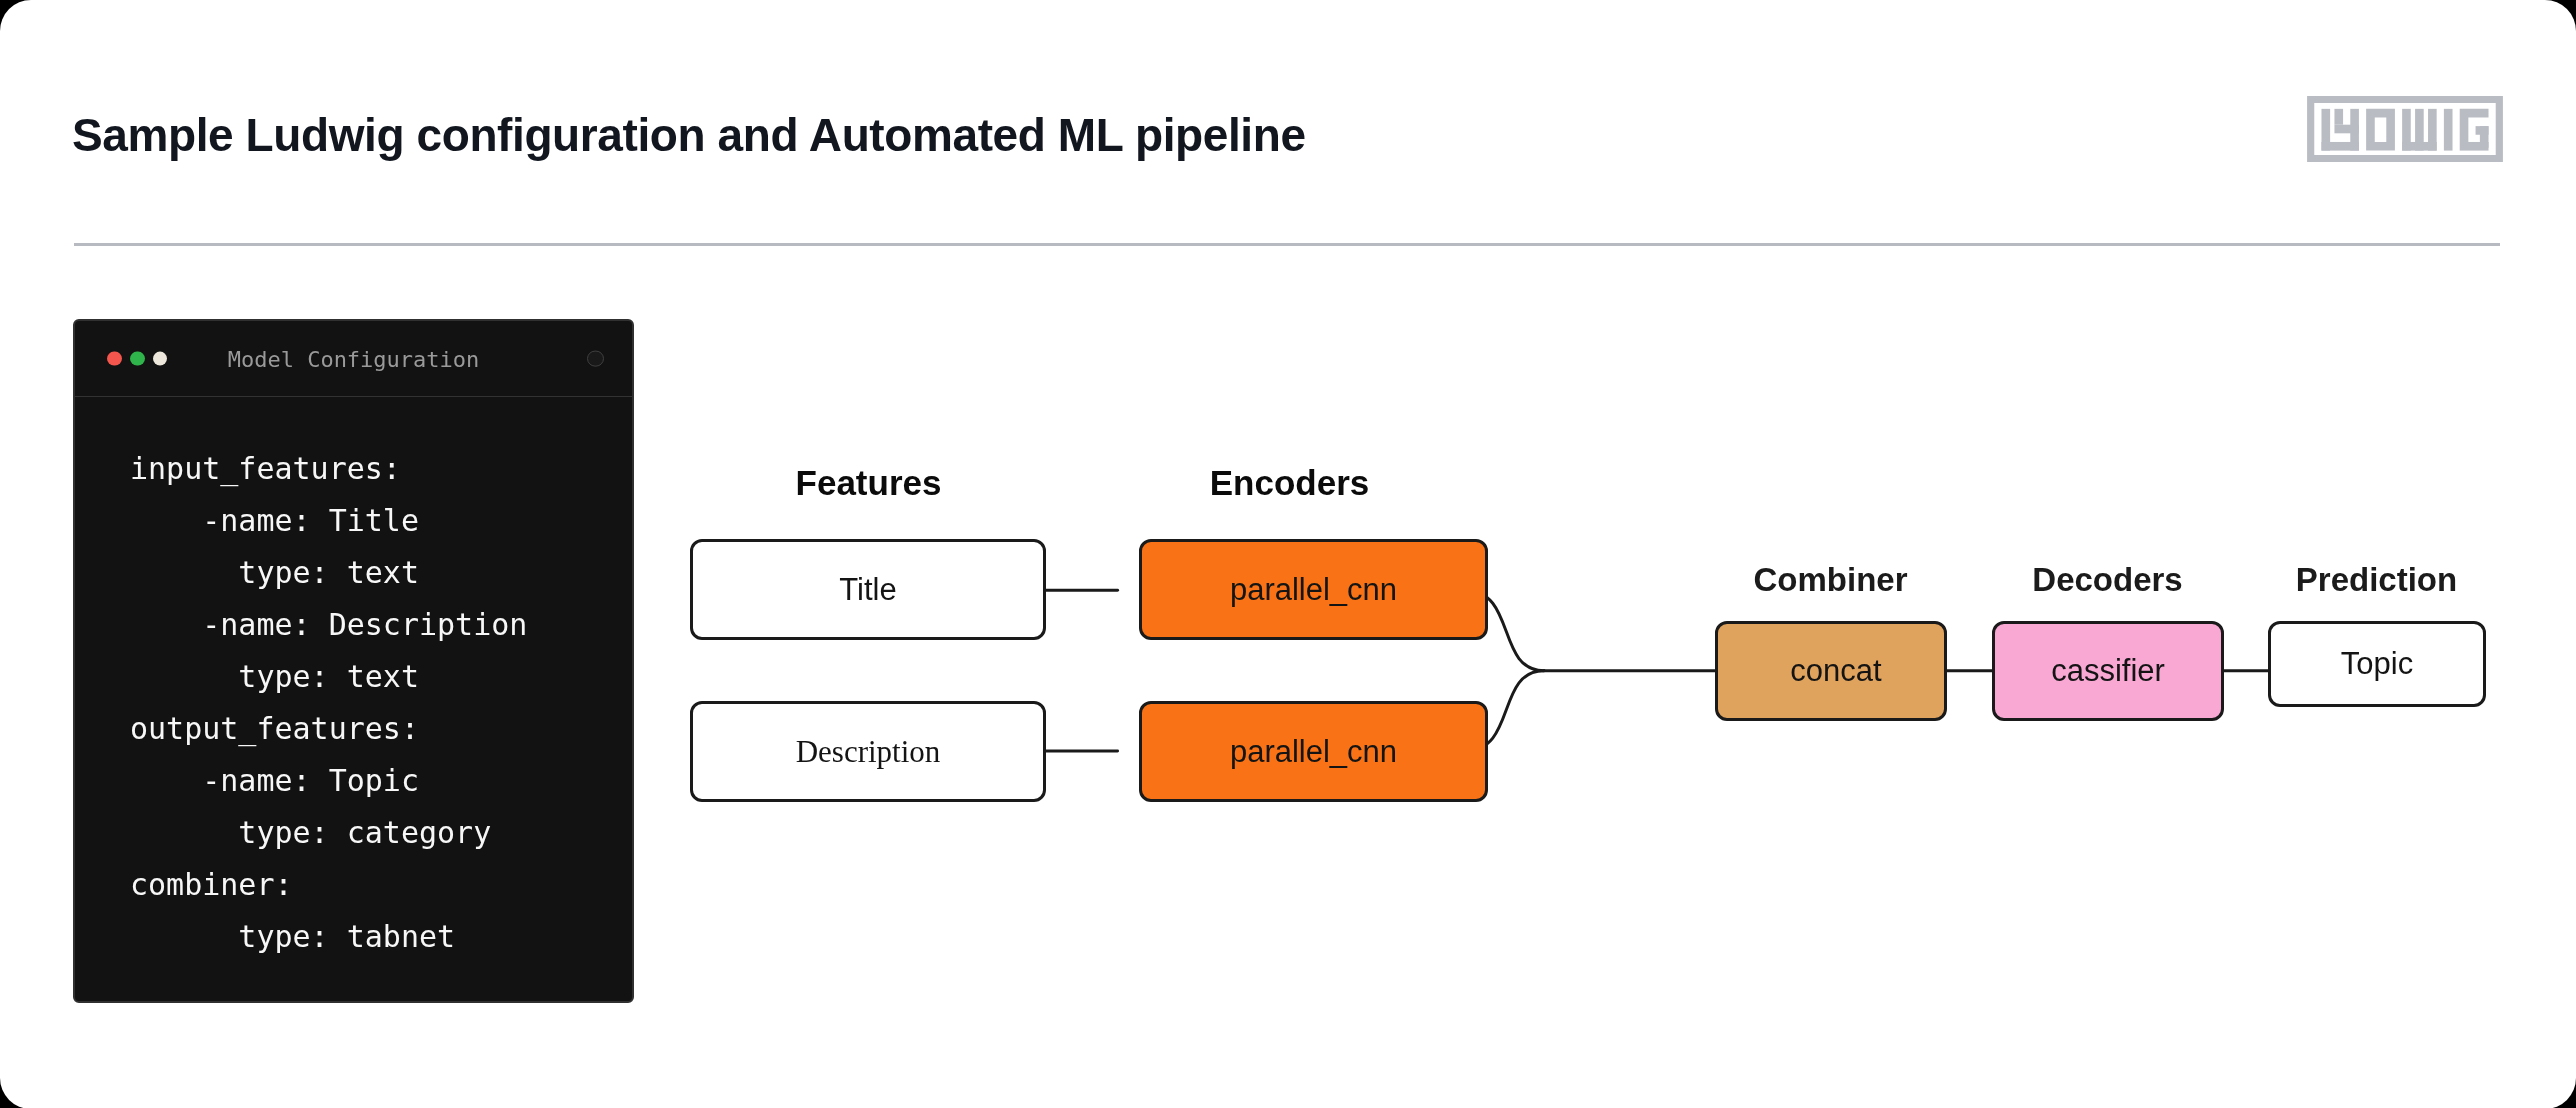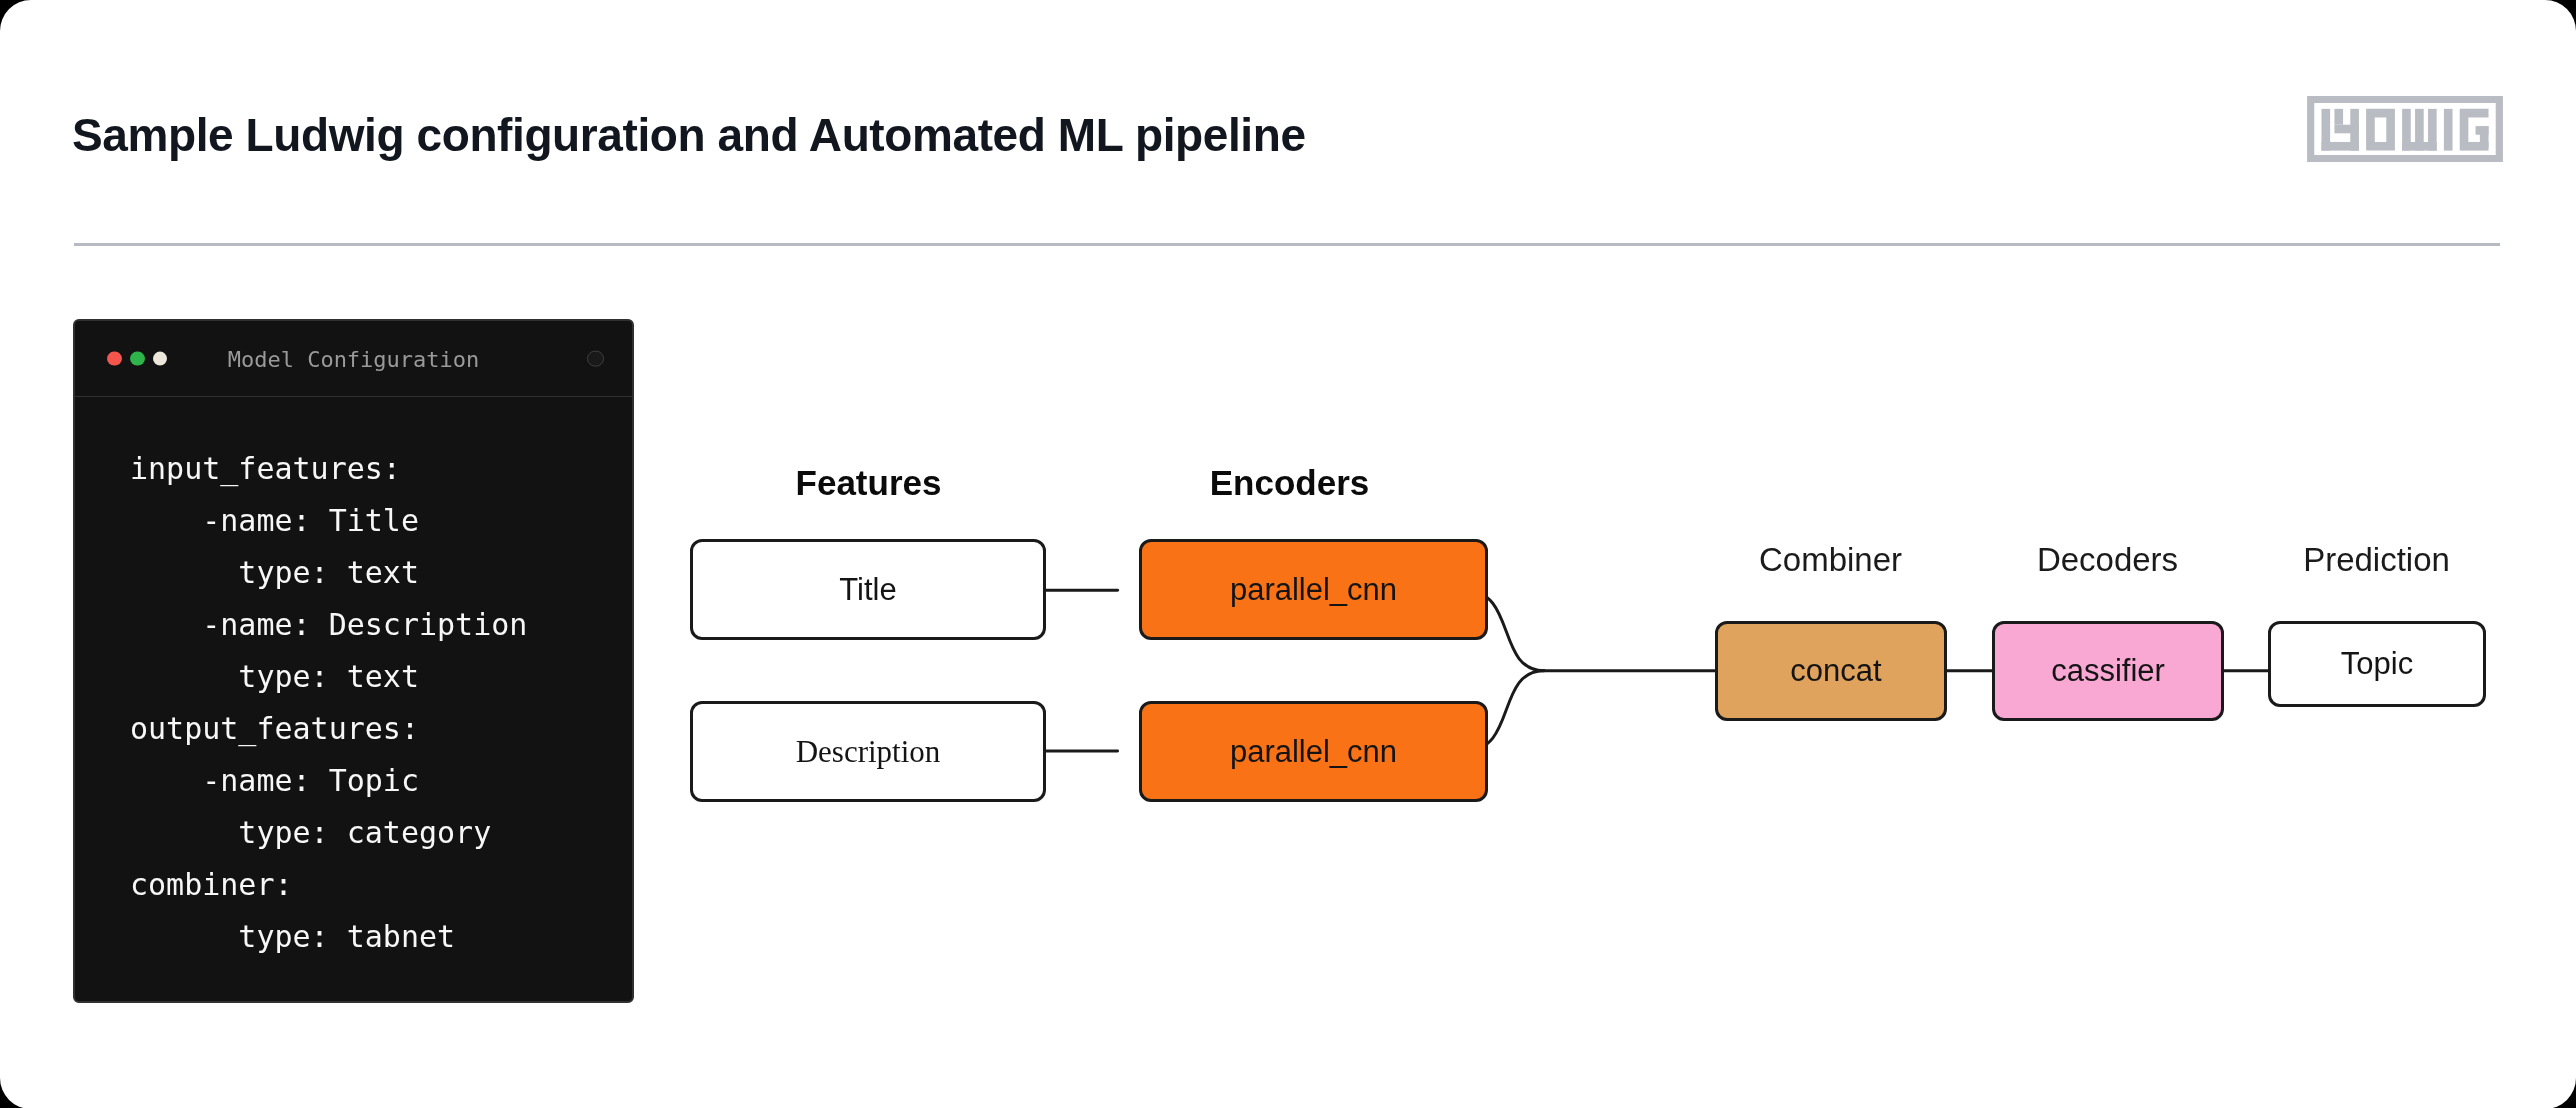--- a/index.html
+++ b/index.html
@@ -21,21 +21,21 @@
                   font-family:"DejaVu Sans Mono",monospace;font-size:22px;color:#9a9a9a;white-space:nowrap;}
   .terminal-circle{position:absolute;right:28px;top:50%;transform:translateY(-50%);
                    width:14.8px;height:14.8px;border:1.5px solid #3f3f3f;background:#191919;border-radius:50%;}
   .terminal-code{margin:0;padding:46px 8px 0 55px;font-family:"DejaVu Sans Mono",monospace;
                  font-size:30px;line-height:52px;color:#f7f7f7;}
 
   
   .connectors{position:absolute;left:0;top:0;}
   .col-header{position:absolute;width:295px;text-align:center;color:#0b0b0b;}
   .col-header.big{top:463px;font-size:35px;font-weight:600;}
-  .col-header.small{top:541px;font-size:33px;font-weight:400;color:#1b1b1b;}
+  .col-header.small{top:561px;font-size:33px;font-weight:700;color:#1b1b1b;}
   .node{position:absolute;display:flex;align-items:center;justify-content:center;
         border:3px solid #1a1a1a;border-radius:12px;box-sizing:border-box;
         font-size:31px;color:#141414;background:#fff;}
   .node.encoder{background:#f97316;margin-left:24px;}
   .node.combiner{background:#dfa35d;padding-left:10px;}
   .node.decoder{background:#f9a8d4;}
 </style>
 </head>
 <body>
 

